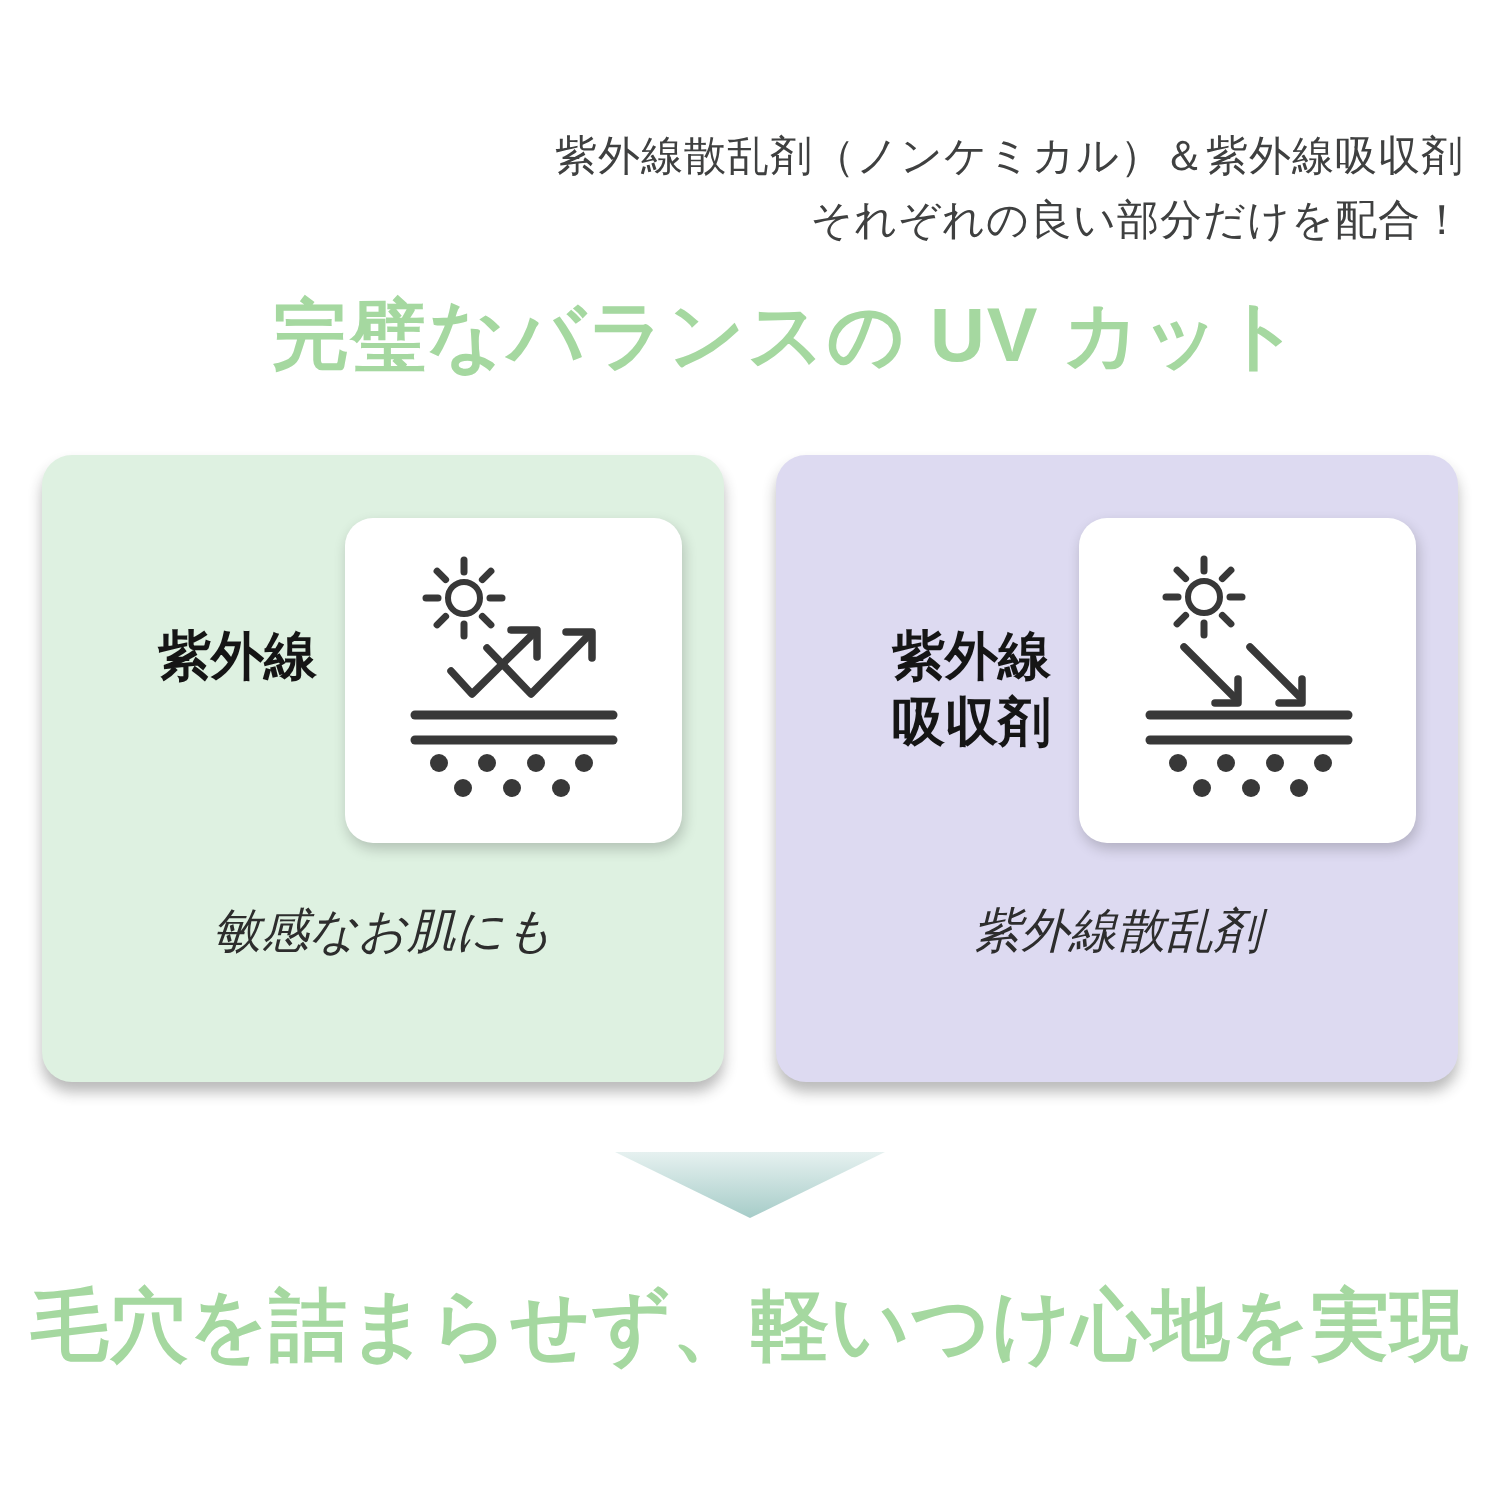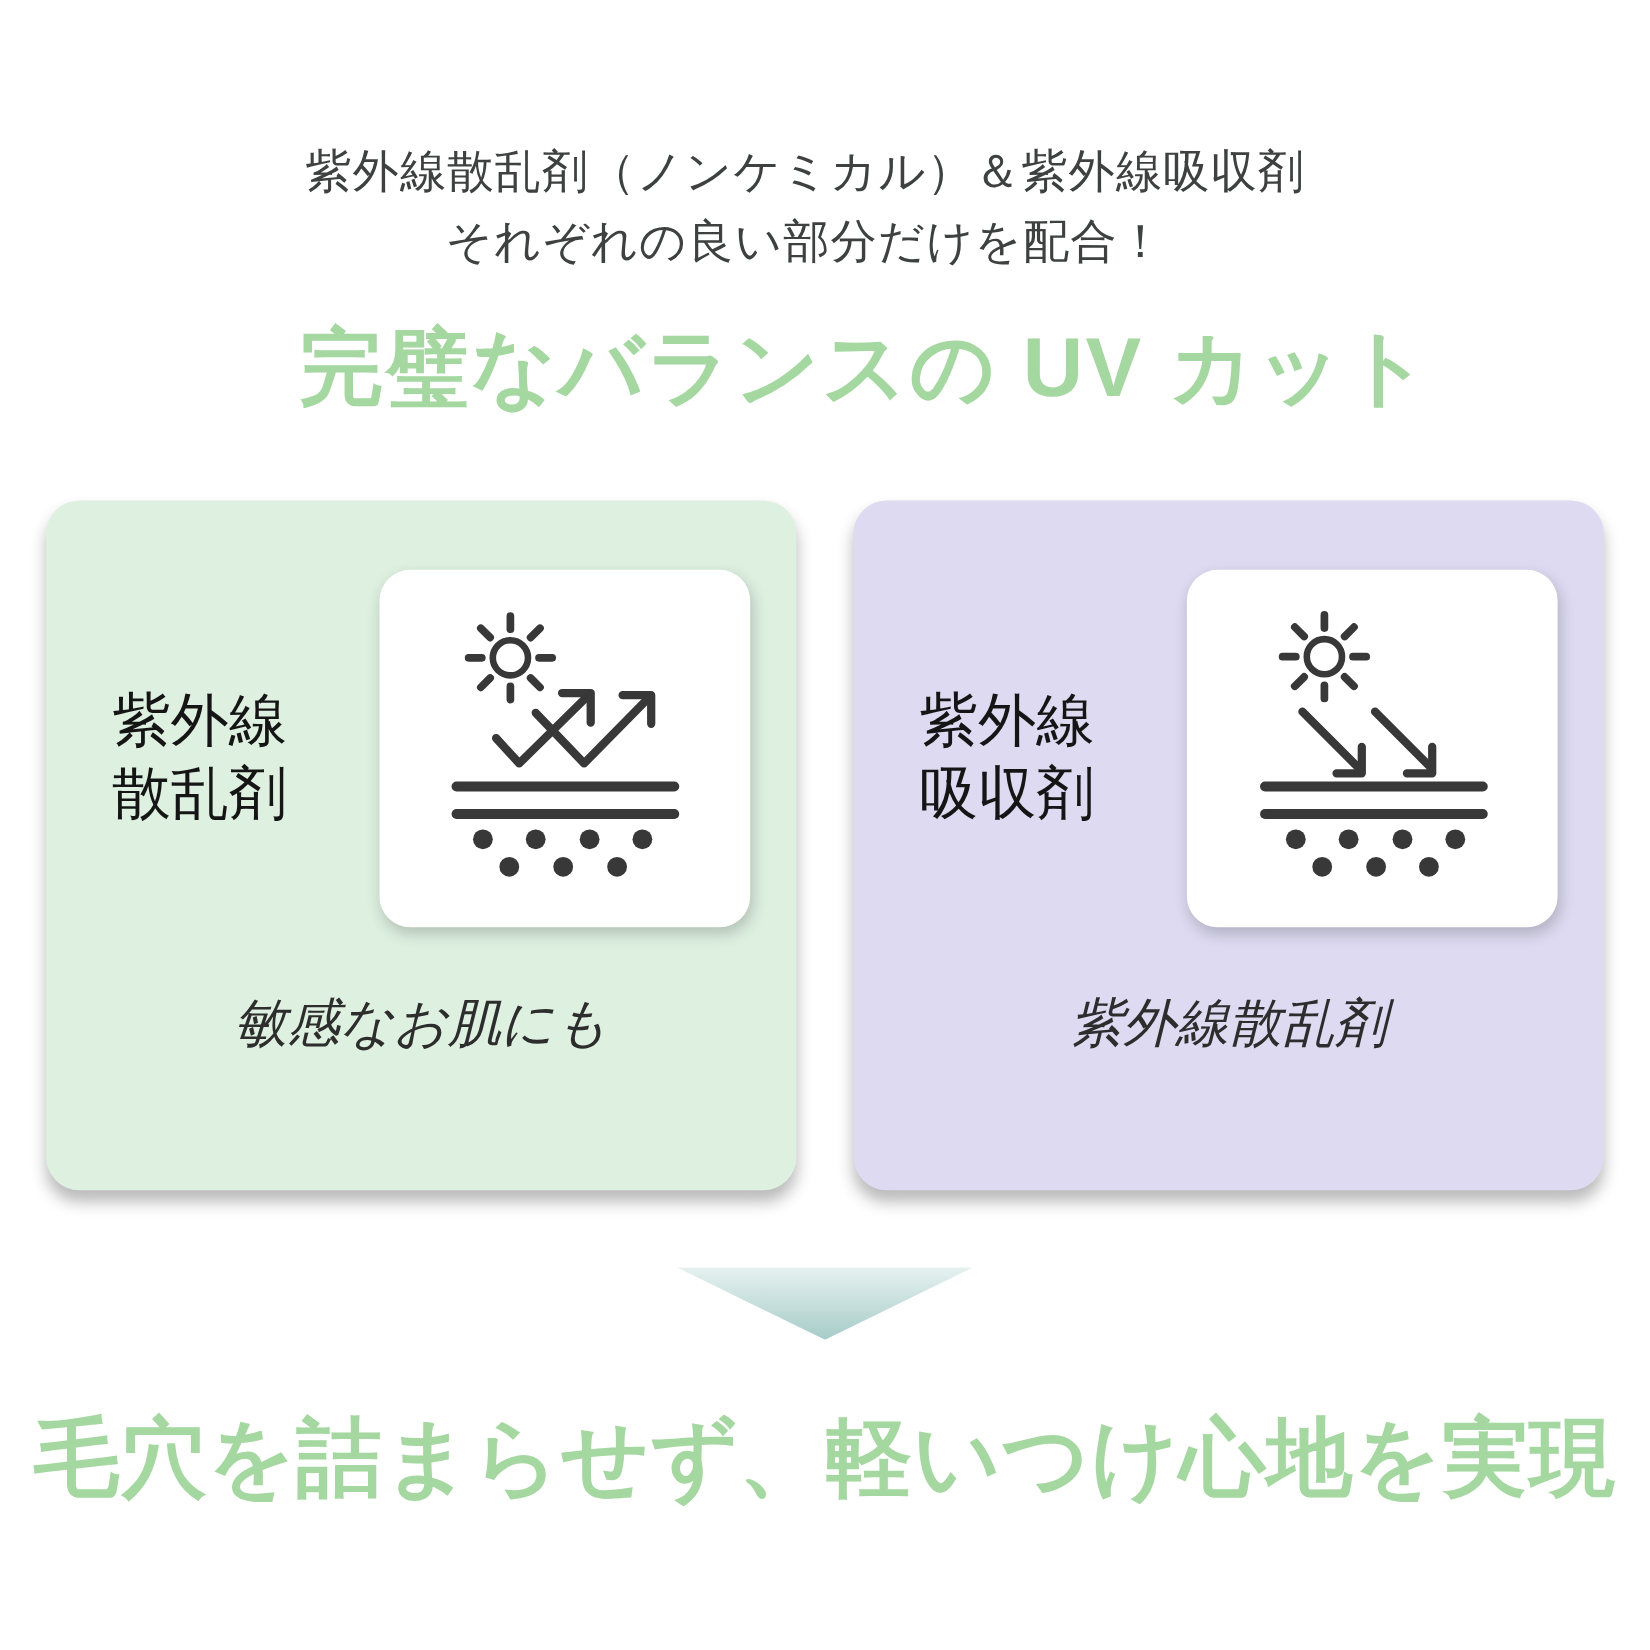--- a/index.html
+++ b/index.html
@@ -13,21 +13,21 @@
     width: 1500px;
     height: 1500px;
     background: #ffffff;
     overflow: hidden;
   }
   .subtitle {
     position: absolute;
     top: 124px;
     left: 0;
     width: 1464px;
-    text-align: center;
+    text-align: right;
     font-size: 42px;
     line-height: 64px;
     font-weight: 400;
     color: #3f4040;
     letter-spacing: 1px;
   }
   .main-title {
     position: absolute;
     top: 288px;
     left: 0;
@@ -52,24 +52,24 @@
     flex: 1 1 0;
     height: 627px;
     border-radius: 30px;
     box-shadow: 0 10px 14px rgba(40, 40, 40, 0.32);
   }
   .card-label {
     position: absolute;
     left: 60px;
     top: 168px;
     width: 215px;
-    text-align: left;
+    text-align: right;
     font-size: 53px;
     line-height: 66px;
-    font-weight: 400;
+    font-weight: 700;
     color: #151515;
   }
   .icon-box {
     position: absolute;
     top: 63px;
     right: 42px;
     width: 337px;
     height: 325px;
     background: #ffffff;
     border-radius: 28px;
@@ -125,21 +125,20 @@
     <div>それぞれの良い部分だけを配合！</div>
   </div>
 
   <div class="main-title" style="color: rgb(165, 216, 160); padding-left: 37px;">完璧なバランスの UV カット</div>
 
   <div class="cards">
 
     <div class="card" style="background: rgb(222, 241, 225);">
       <div class="card-label">
         <div>紫外線</div>
-        <div>散乱剤</div>
       </div>
       <div class="icon-box">
         <svg viewBox="0 0 280 280" fill="none" stroke="#383838" stroke-linecap="round" stroke-linejoin="round">
 
           <circle cx="90" cy="57" r="16" stroke-width="6"></circle>
           <g stroke-width="7">
             <line x1="90" y1="31" x2="90" y2="19"></line>
             <line x1="108.4" y1="38.6" x2="116.9" y2="30.1"></line>
             <line x1="116" y1="57" x2="128" y2="57"></line>
             <line x1="108.4" y1="75.4" x2="116.9" y2="83.9"></line>

